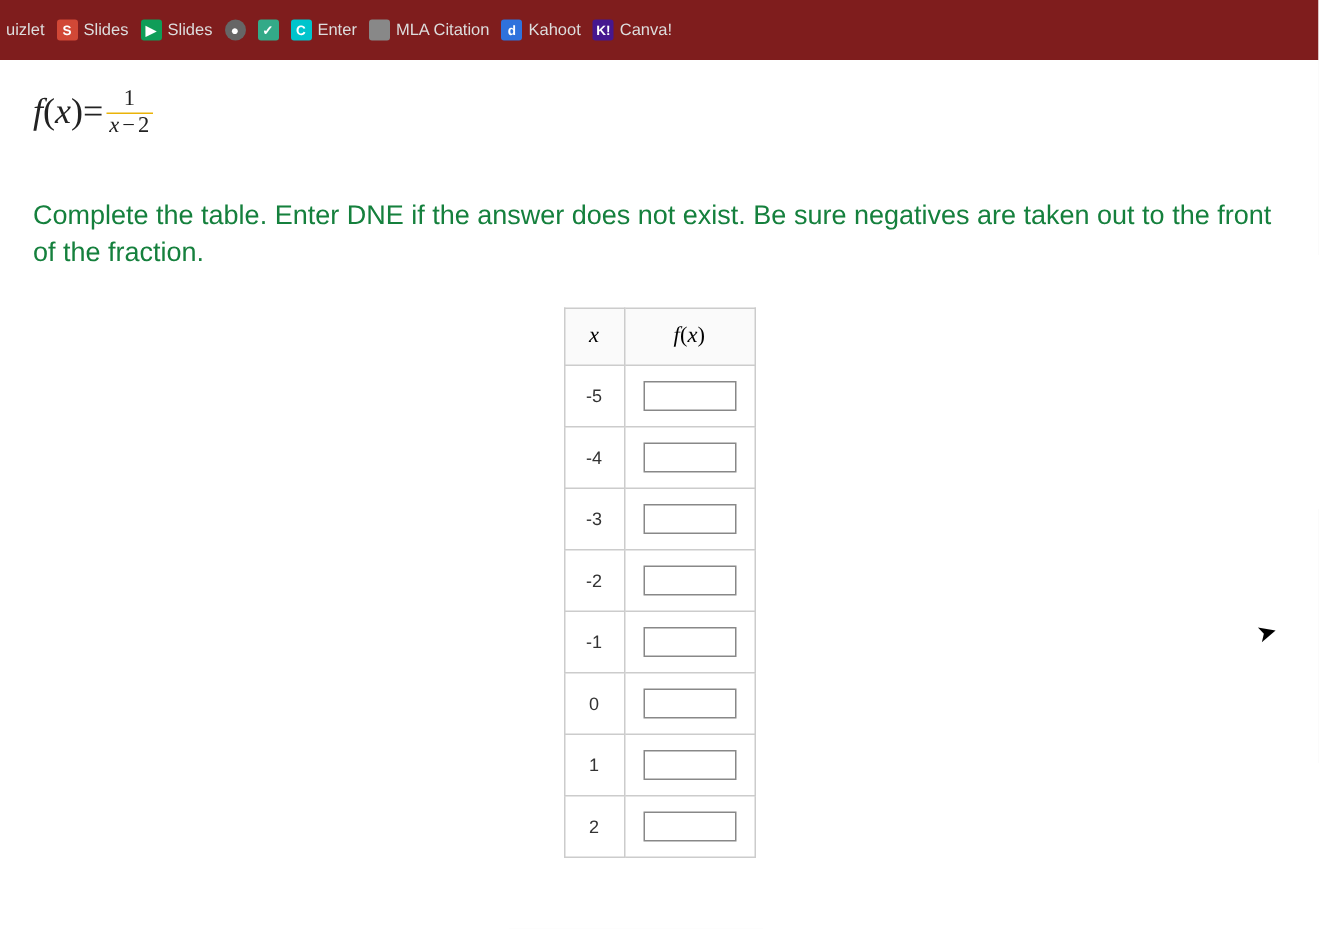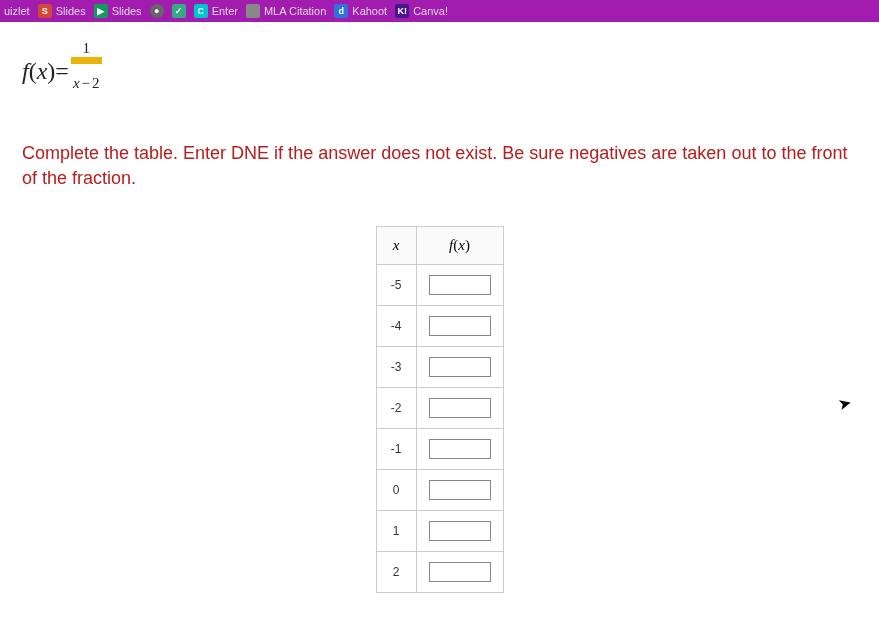--- a/index.html
+++ b/index.html
@@ -5,22 +5,22 @@
     * { margin: 0; padding: 0; box-sizing: border-box; }
     body {
       width: 879px;
       height: 619px;
       font-family: Arial, sans-serif;
       background: #f5f5f5;
       overflow: hidden;
       position: relative;
     }
     .bookmarks-bar {
-      background: #a21caf;
-      height: 22px;
+      background: #7f1d1d;
+      height: 40px;
       display: flex;
       align-items: center;
       padding: 0 4px;
       gap: 8px;
       font-size: 11px;
       color: #ddd;
       overflow: hidden;
     }
     .bookmark {
       display: flex;
@@ -68,30 +68,30 @@
       display: inline-flex;
       flex-direction: column;
       align-items: center;
       font-size: 15px;
       font-style: normal;
       margin-left: 2px;
       vertical-align: middle;
     }
     .fraction .num { padding: 0 2px; }
     .fraction .den {
-      border-top: 7px solid #eab308;
-      padding: 11px 2px;
+      border-top: 1px solid #eab308;
+      padding: 0 2px;
       font-style: italic;
     }
     .fraction .den .minus { font-style: normal; margin: 0 2px;}
     .instructions {
       font-size: 18px;
-      color: #b91c1c;
+      color: #15803d;
       line-height: 1.4;
-      margin-bottom: 35px;
+      margin-bottom: 24px;
     }
     .table-wrap {
       display: flex;
       justify-content: center;
     }
     table.answer-table {
       border-collapse: collapse;
       font-size: 13px;
     }
     table.answer-table th, table.answer-table td {

